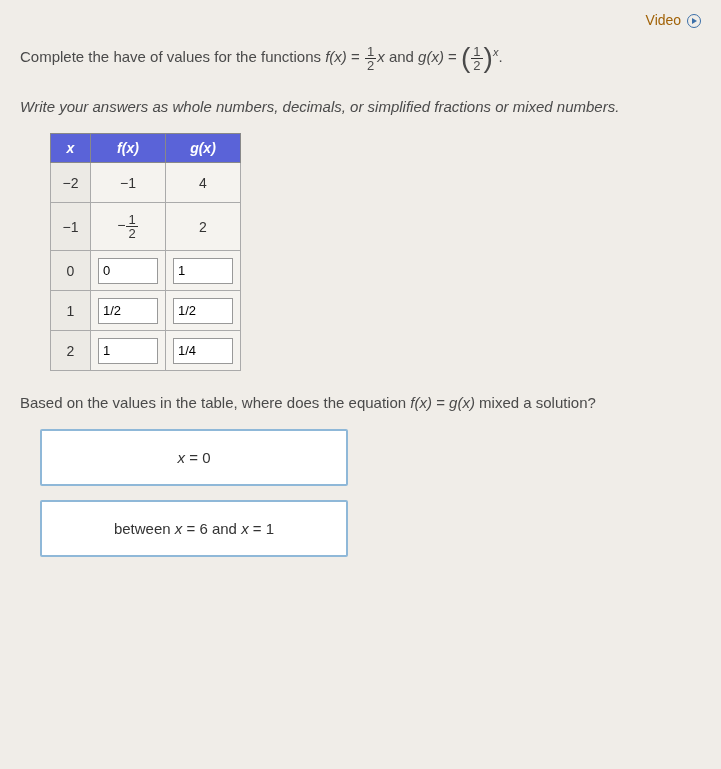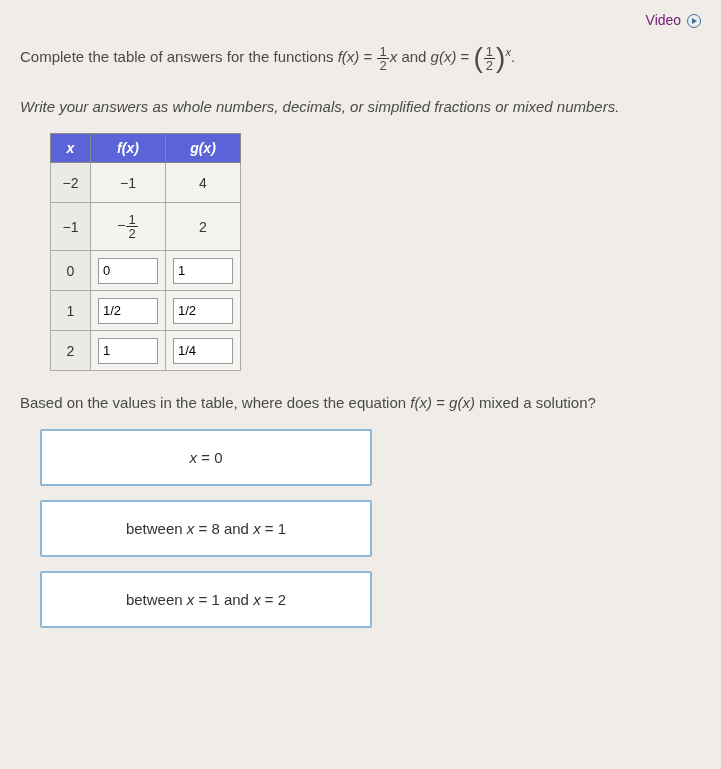--- a/index.html
+++ b/index.html
@@ -7,21 +7,21 @@
       font-family: Arial, Helvetica, sans-serif;
       background: #f0ede8;
       width: 721px;
       height: 769px;
       padding: 12px 20px;
       color: #333;
       overflow: hidden;
     }
     .video-link {
       text-align: right;
-      color: #701a75;
+      color: #a16207;
       font-size: 14px;
       margin-bottom: 8px;
     }
     .video-link .icon {
       display: inline-block;
       width: 14px; height: 14px;
       border: 1.5px solid #3b6fa8;
       border-radius: 50%;
       vertical-align: middle;
       position: relative;
@@ -102,33 +102,33 @@
     .answer-option {
       border: 2px solid #8fb8d8;
       background: #fff;
       border-radius: 2px;
       padding: 18px 0;
       margin: 14px 20px 0 20px;
       text-align: center;
       font-size: 15px;
       color: #333;
       cursor: pointer;
-      width: 332px;
+      width: 308px;
     }
   </style>
 </head>
 <body>
 
 <div class="video-link">
   <span>Video</span>
   <span class="icon"></span>
 </div>
 
 <p class="problem-text">
-  <span>Complete the table of answers for the functions </span>
+  <span>Complete the have of values for the functions </span>
   <span class="italic">f(x)</span>
   <span> = </span>
   <span class="frac">
     <span class="num">1</span>
     <span class="den">2</span>
   </span><span class="italic">x</span>
   <span> and </span>
   <span class="italic">g(x)</span>
   <span> = </span>
   <span class="paren-frac">
@@ -205,18 +205,15 @@
   <span> = </span>
   <span class="italic">g(x)</span>
   <span> mixed a solution?</span>
 </p>
 
 <div class="answer-options">
   <div class="answer-option">
     <span class="italic">x</span><span> = 0</span>
   </div>
   <div class="answer-option">
-    <span>between </span><span class="italic">x</span><span> = 8 and </span><span class="italic">x</span><span> = 1</span>
-  </div>
-  <div class="answer-option">
-    <span>between </span><span class="italic">x</span><span> = 1 and </span><span class="italic">x</span><span> = 2</span>
+    <span>between </span><span class="italic">x</span><span> = 6 and </span><span class="italic">x</span><span> = 1</span>
   </div>
 </div>
 
 </body></html>

